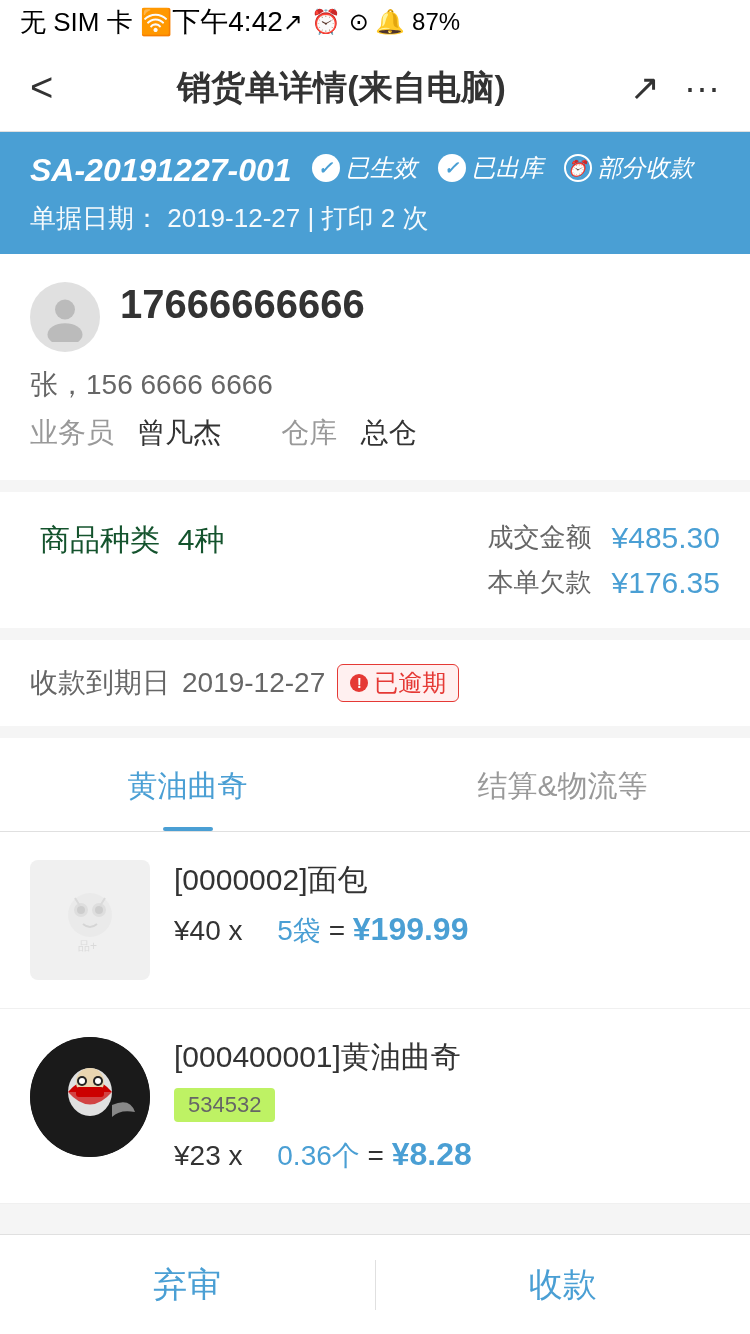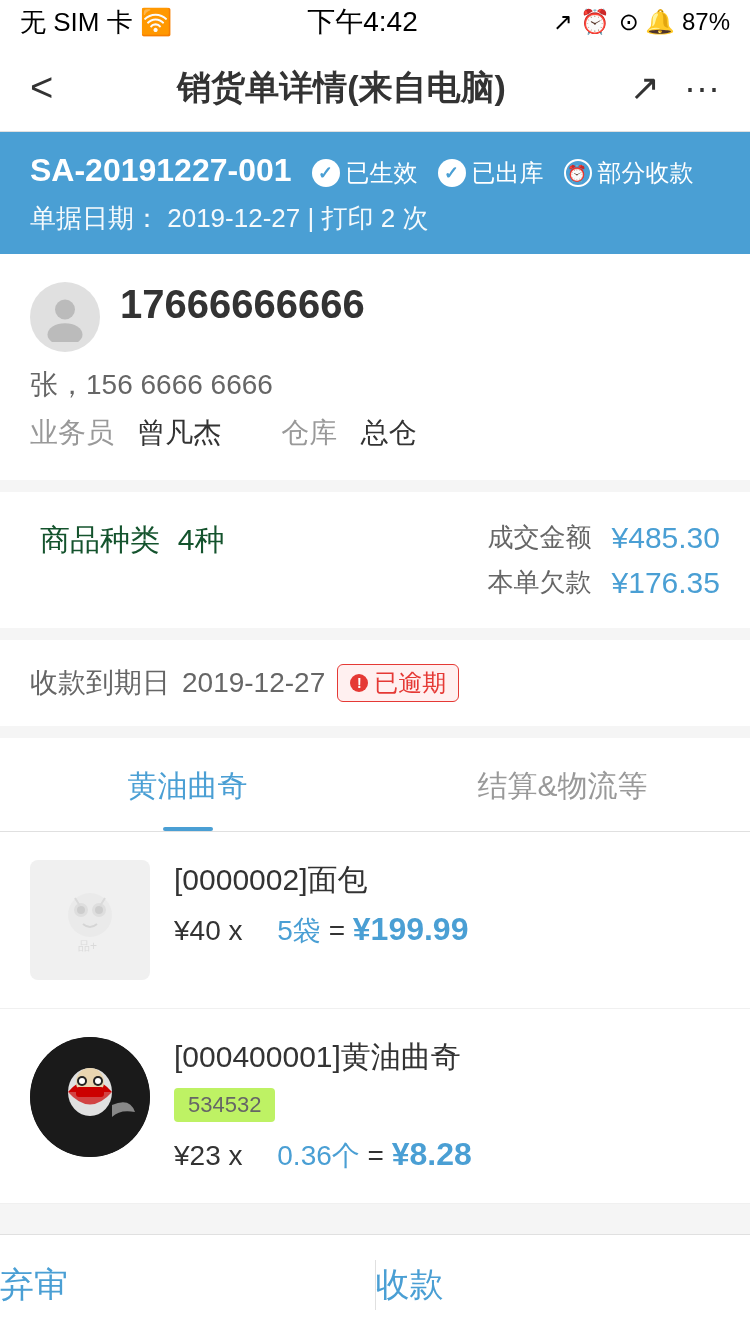--- a/index.html
+++ b/index.html
@@ -9,21 +9,21 @@
       background: #f5f5f5;
       width: 750px;
       min-height: 1334px;
       overflow-x: hidden;
     }
 
     
     .status-bar {
       background: #fff;
       display: flex;
-      justify-content: space-between;
+      justify-content: flex-start;
       align-items: center;
       height: 44px;
       padding: 0 20px;
       font-size: 28px;
     }
     .status-left { font-size: 26px; color: #000; }
     .status-center { font-size: 28px; font-weight: 500; color: #000; }
     .status-right { display: flex; align-items: center; gap: 8px; font-size: 24px; }
 
     
@@ -56,23 +56,24 @@
       color: #333;
     }
 
     
     .banner {
       background: #4A9FD4;
       padding: 20px 30px 18px;
     }
     .banner-top {
       display: flex;
-      align-items: flex-end;
+      align-items: flex-start;
       gap: 20px;
       margin-bottom: 12px;
+      font-style: italic;
     }
     .banner-id {
       font-size: 32px;
       font-weight: 700;
       color: #fff;
     }
     .badge {
       display: flex;
       align-items: center;
       gap: 6px;
@@ -316,21 +317,21 @@
       left: 0;
       width: 750px;
       height: 100px;
       background: #fff;
       border-top: 1px solid #e0e0e0;
       display: flex;
       align-items: center;
     }
     .bottom-btn {
       flex: 1;
-      text-align: left;
+      text-align: center;
       font-size: 34px;
       font-weight: 500;
       cursor: pointer;
     }
     .bottom-btn.cancel { color: #4A9FD4; }
     .bottom-btn.confirm { color: #4A9FD4; }
     .bottom-divider {
       width: 1px;
       height: 50px;
       background: #e0e0e0;

